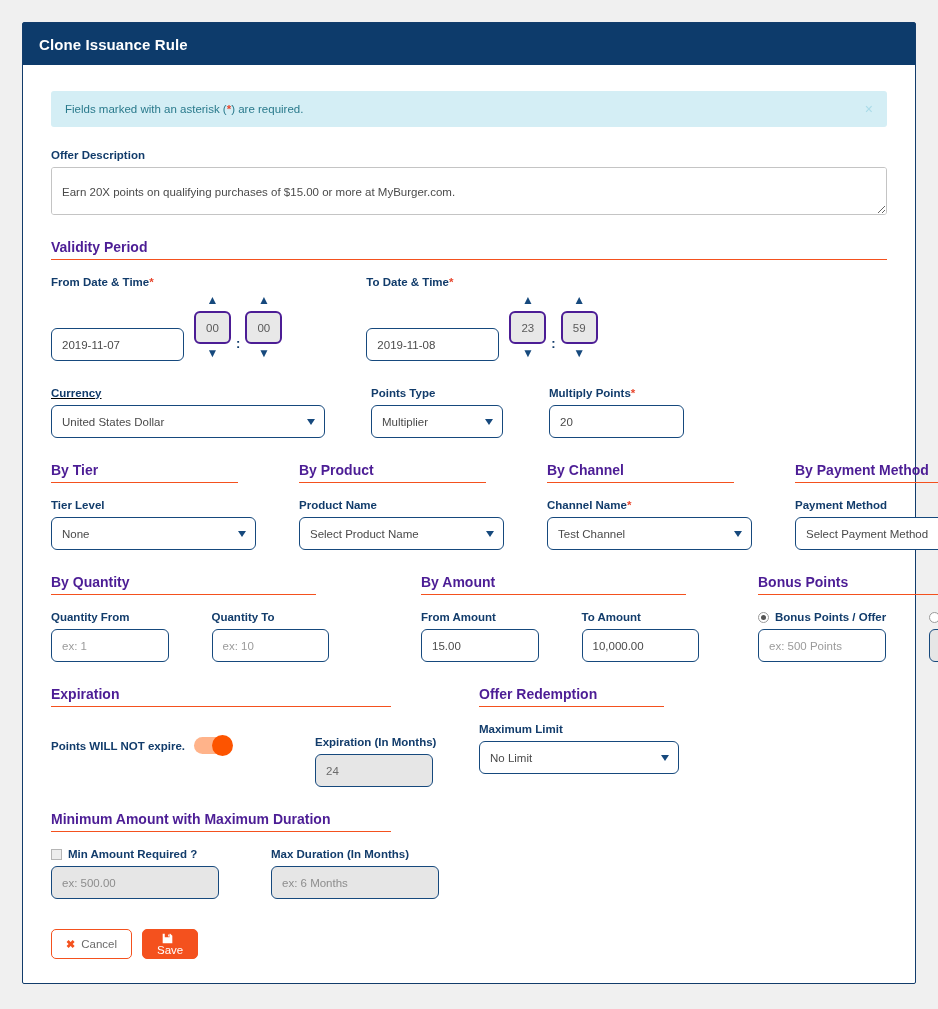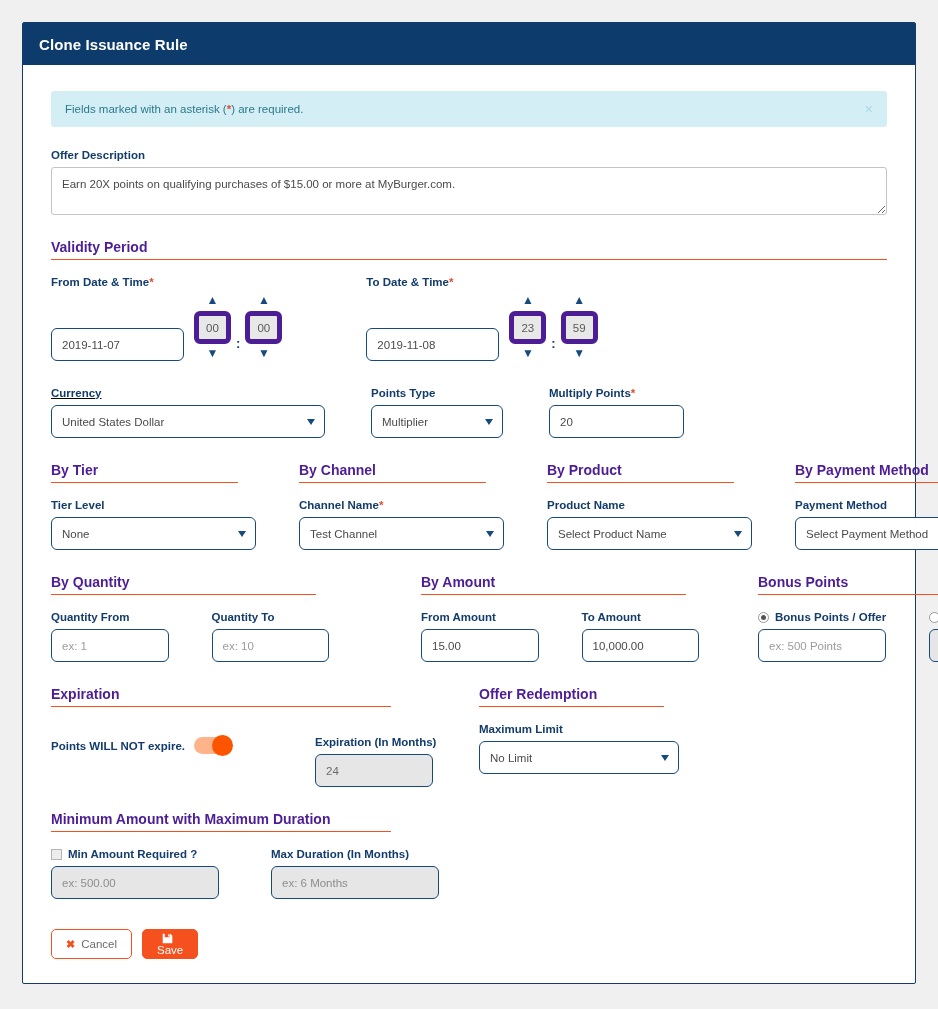--- a/index.html
+++ b/index.html
@@ -80,21 +80,21 @@
     padding: 0 10px;
     width: 100%;
     outline: none;
   }
   .inp::placeholder, .txa::placeholder { color: #9b9b9b; }
   .inp:disabled, .sel:disabled { background: #e6e6e6; color: #6b6b6b; }
   .inp:disabled::placeholder { color: #8d8d8d; }
 
   .txa {
     height: 48px;
-    padding: 9px 10px;
+    padding: 17px 10px;
     resize: vertical;
     border-radius: 3px;
     border-color: #c4c4c4;
     line-height: 1.3;
   }
 
   .selwrap { position: relative; width: 100%; }
   .sel {
     appearance: none; -webkit-appearance: none;
     padding-right: 26px;
@@ -112,21 +112,21 @@
   
   .dt-group { display: flex; align-items: flex-end; }
   .dt-date { width: 133px; margin-right: 10px; }
   .spin { width: 37px; text-align: center; }
   .spin-btn {
     color: #16497d; font-size: 12px; line-height: 12px; height: 14px;
     text-align: center; cursor: pointer; user-select: none;
     font-weight: bold;
   }
   .spin-box {
-    border: 5px solid #4c1d95; border-radius: 6px;
+    border: 2px solid #4c1d95; border-radius: 6px;
     background: #e8e8e8; color: #5a5a5a;
     height: 33px; width: 37px;
     display: flex; align-items: center; justify-content: center;
     font-size: 11.5px; margin: 3px 0;
   }
   .colon { color: #123c6b; font-weight: bold; font-size: 13px;
            padding: 0 5px 10px 5px; align-self: flex-end; }
 
   .row { display: flex; gap: 36px; }
   .mt24 { margin-top: 24px; }
@@ -265,33 +265,33 @@
         <div style="width:205px;">
           <div class="sec-title" style="width:187px;">By Tier</div>
           <label class="lbl">Tier Level</label>
           <div class="selwrap" style="width:205px;">
             <select class="sel"><option>None</option></select>
             <span class="caret"></span>
           </div>
         </div>
 
         <div style="width:213px; margin-left:7px;">
+          <div class="sec-title" style="width:187px;">By Product</div>
+          <label class="lbl">Product Name</label>
+          <div class="selwrap" style="width:205px;">
+            <select class="sel"><option>Select Product Name</option></select>
+            <span class="caret"></span>
+          </div>
+        </div>
+
+        <div style="width:213px; margin-left:7px;">
           <div class="sec-title" style="width:187px;">By Channel</div>
           <label class="lbl"><span>Channel Name</span><span class="star">*</span></label>
           <div class="selwrap" style="width:205px;">
             <select class="sel"><option>Test Channel</option></select>
-            <span class="caret"></span>
-          </div>
-        </div>
-
-        <div style="width:213px; margin-left:7px;">
-          <div class="sec-title" style="width:187px;">By Product</div>
-          <label class="lbl">Product Name</label>
-          <div class="selwrap" style="width:205px;">
-            <select class="sel"><option>Select Product Name</option></select>
             <span class="caret"></span>
           </div>
         </div>
 
         <div style="width:205px; margin-left:7px;">
           <div class="sec-title" style="width:187px;">By Payment Method</div>
           <label class="lbl">Payment Method</label>
           <div class="selwrap" style="width:205px;">
             <select class="sel"><option>Select Payment Method</option></select>
             <span class="caret"></span>

